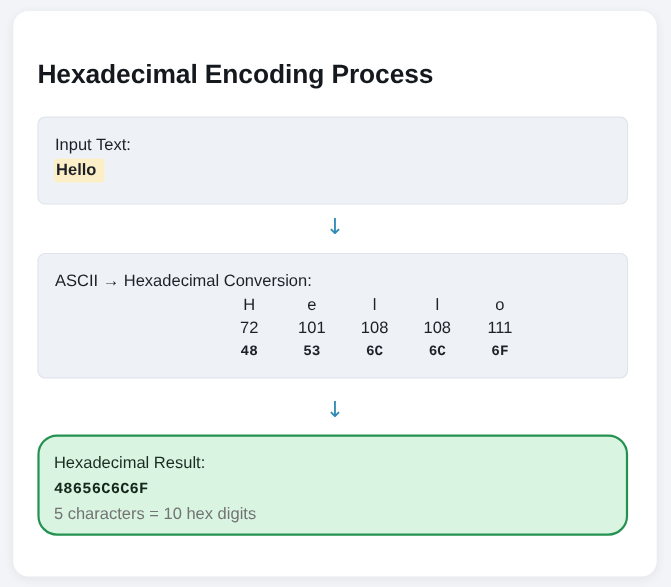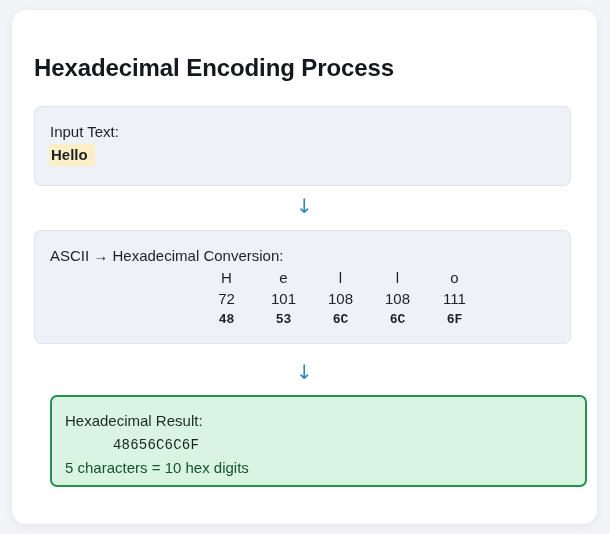--- a/index.html
+++ b/index.html
@@ -109,53 +109,52 @@
     font-size: 20px;
     line-height: 20px;
     color: #2f8bb5;
     font-family: "DejaVu Sans", sans-serif;
   }
   .arrow-1 { top: 186px; }
   .arrow-2 { top: 352px; }
 
   .result-box {
     position: absolute;
-    left: 38px;
+    left: 22px;
     top: 385px;
     width: 537px;
     height: 92px;
     background: #d9f5e2;
     border: 2px solid #249150;
-    border-radius: 7px;
+    border-radius: 18px;
     box-sizing: border-box;
   }
   .result-label {
     position: absolute;
     left: 13px;
     top: 15px;
     font-size: 15px;
     color: #1b2b20;
   }
   .result-hex {
     position: absolute;
     left: 13px;
     top: 40px;
     font-family: "Liberation Mono", "DejaVu Sans Mono", monospace;
-    font-weight: normal;
+    font-weight: bold;
     font-size: 14px;
     color: #15261b;
     letter-spacing: 0.2px;
-    margin-left: 48px;
   }
   .result-note {
     position: absolute;
     left: 13px;
     top: 62px;
     font-size: 15px;
-    color: #14532d;
+    color: #737373;
   }
 </style>
 </head>
 <body>
 
 <div class="card">
 
   <div class="page-title">Hexadecimal Encoding Process</div>
 
   <div class="panel panel-input">

